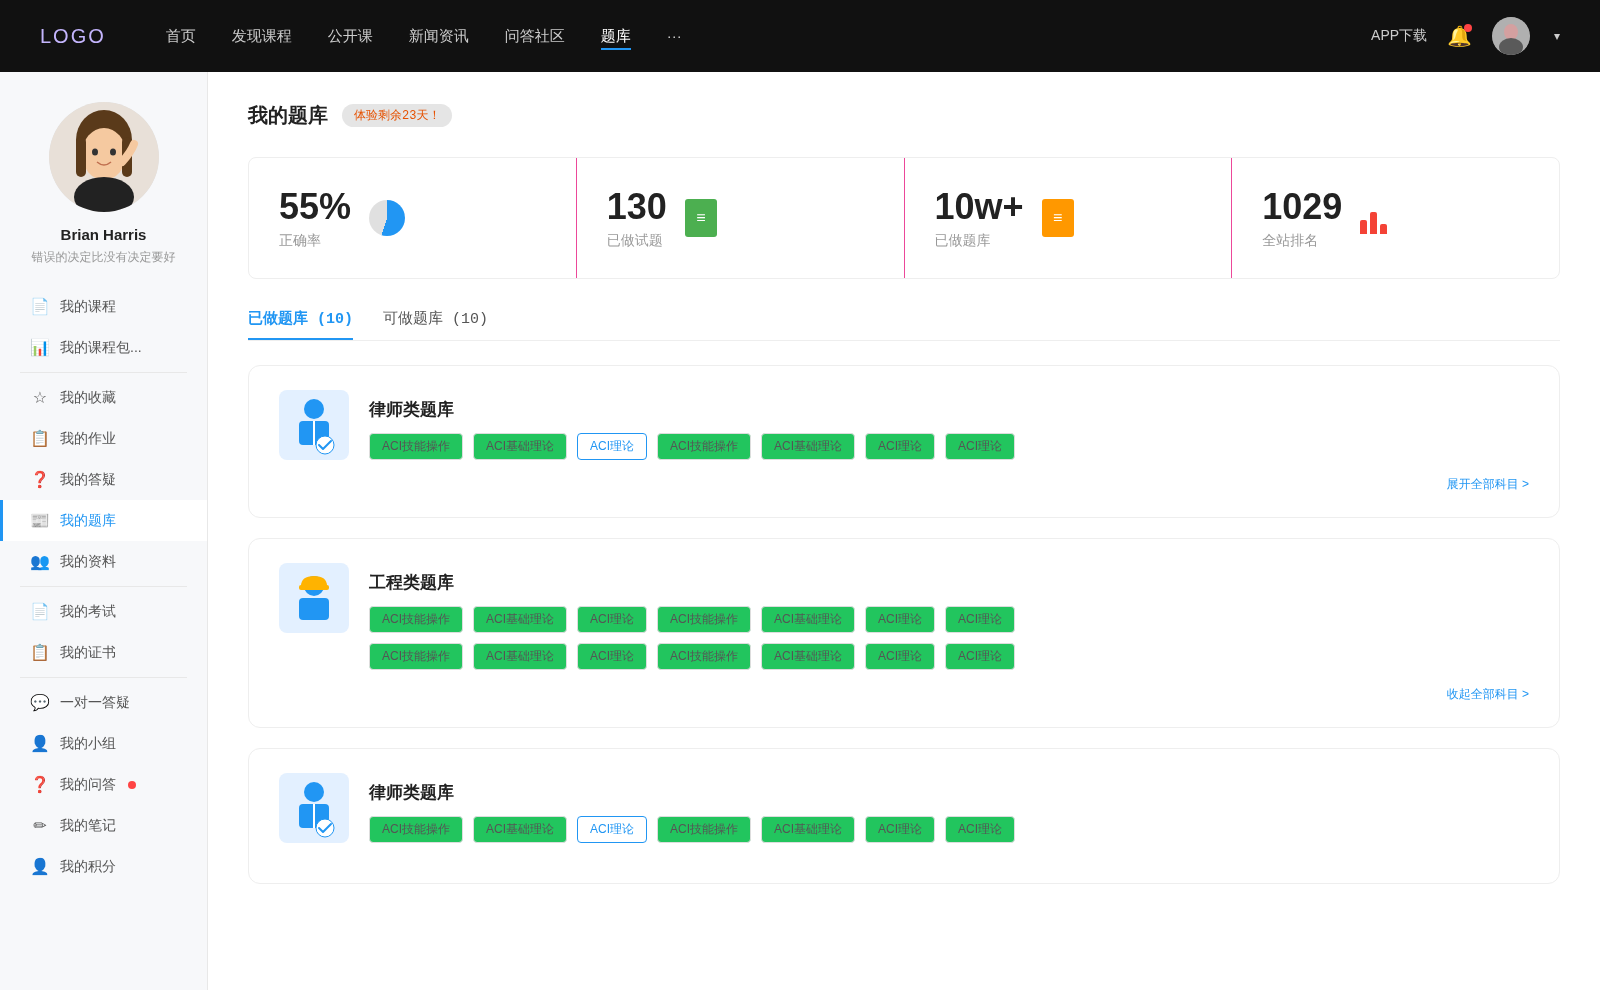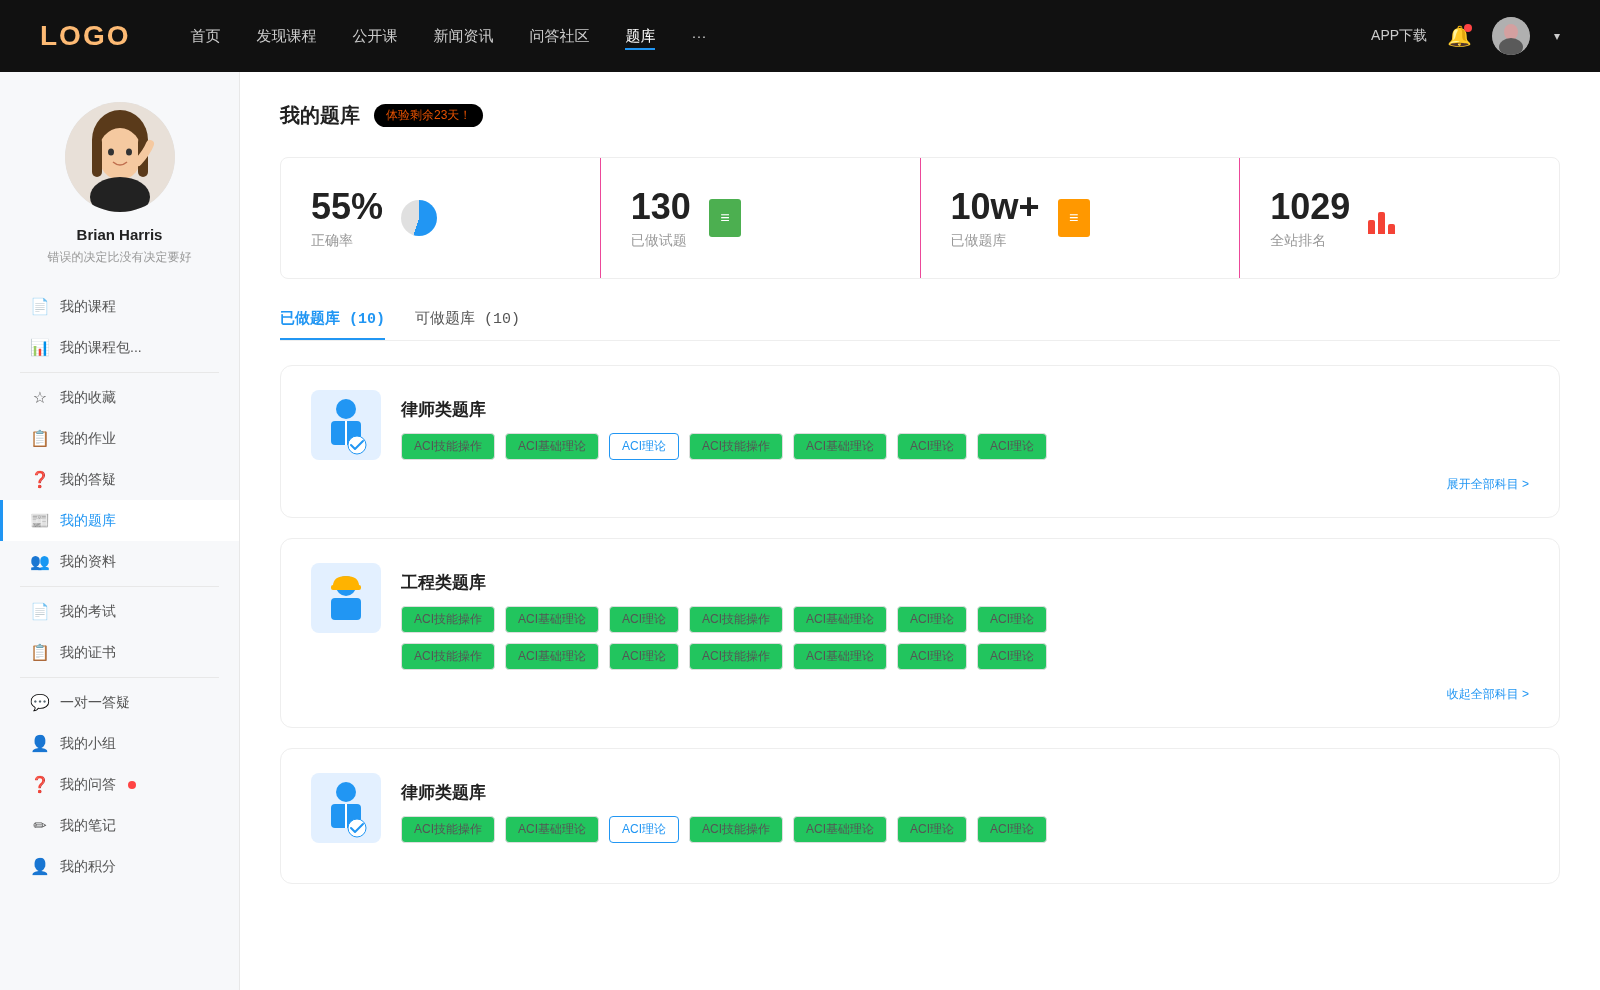--- a/index.html
+++ b/index.html
@@ -10,23 +10,23 @@
       background: #111;
       height: 72px;
       display: flex;
       align-items: center;
       padding: 0 40px;
       position: fixed;
       top: 0; left: 0; right: 0;
       z-index: 100;
     }
     .navbar-logo {
-      color: #fdba74;
-      font-size: 28px;
-      font-weight: bold;
+      color: #c4b5fd;
+      font-size: 20px;
+      font-weight: normal;
       letter-spacing: 2px;
       margin-right: 60px;
     }
     .navbar-menu {
       display: flex;
       gap: 36px;
       list-style: none;
       flex: 1;
     }
     .navbar-menu li a {
@@ -72,21 +72,21 @@
 
     
     .page-wrapper {
       display: flex;
       margin-top: 72px;
       min-height: 918px;
     }
 
     
     .sidebar {
-      width: 240px;
+      width: 208px;
       background: #f7f8fa;
       border-right: 1px solid #e8e8e8;
       flex-shrink: 0;
       display: flex;
       flex-direction: column;
       align-items: center;
       padding-top: 30px;
     }
     .sidebar-avatar {
       width: 110px; height: 110px;
@@ -164,25 +164,26 @@
       align-items: center;
       gap: 14px;
       margin-bottom: 28px;
     }
     .page-title {
       font-size: 20px;
       font-weight: 600;
       color: #222;
     }
     .trial-badge {
-      background: #000000;
+      background: #e5e5e5;
       color: #e65100;
       border-radius: 20px;
       font-size: 12px;
       padding: 3px 12px;
+      font-family: Liberation Mono, monospace;
     }
 
     
     .stats-row {
       display: flex;
       gap: 0;
       border: 1px solid #eee;
       border-radius: 8px;
       overflow: hidden;
       margin-bottom: 30px;

